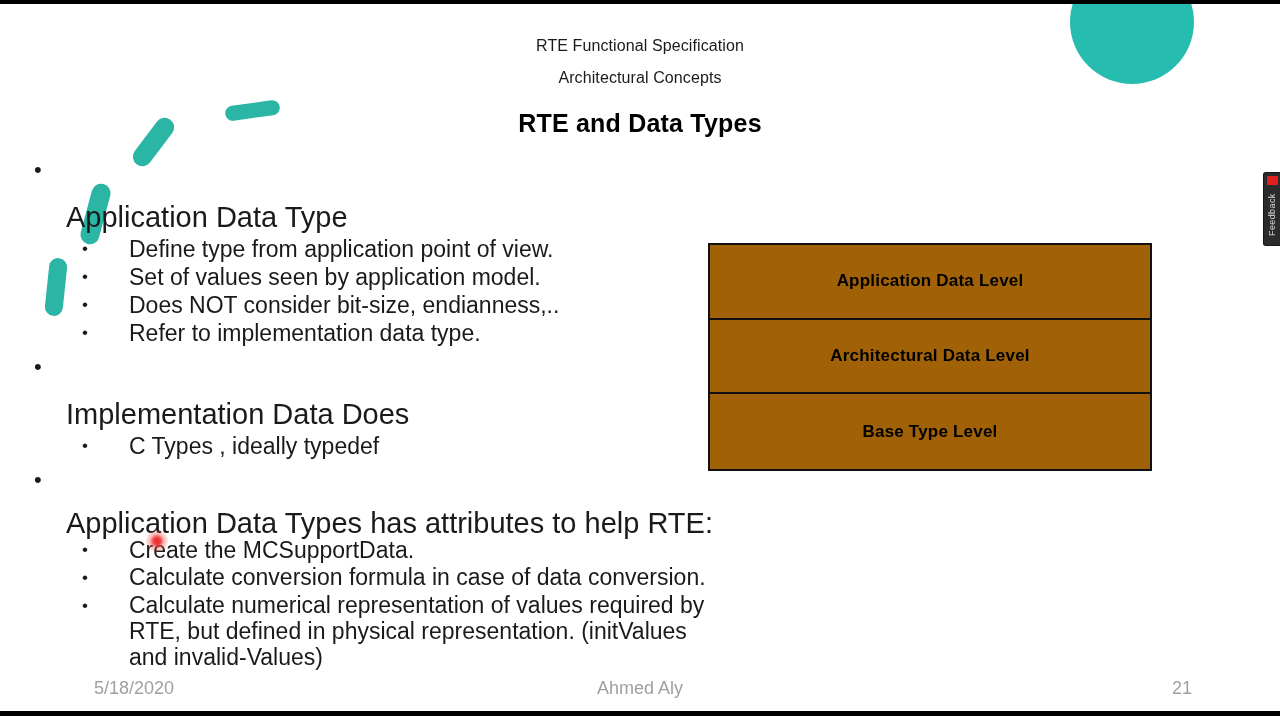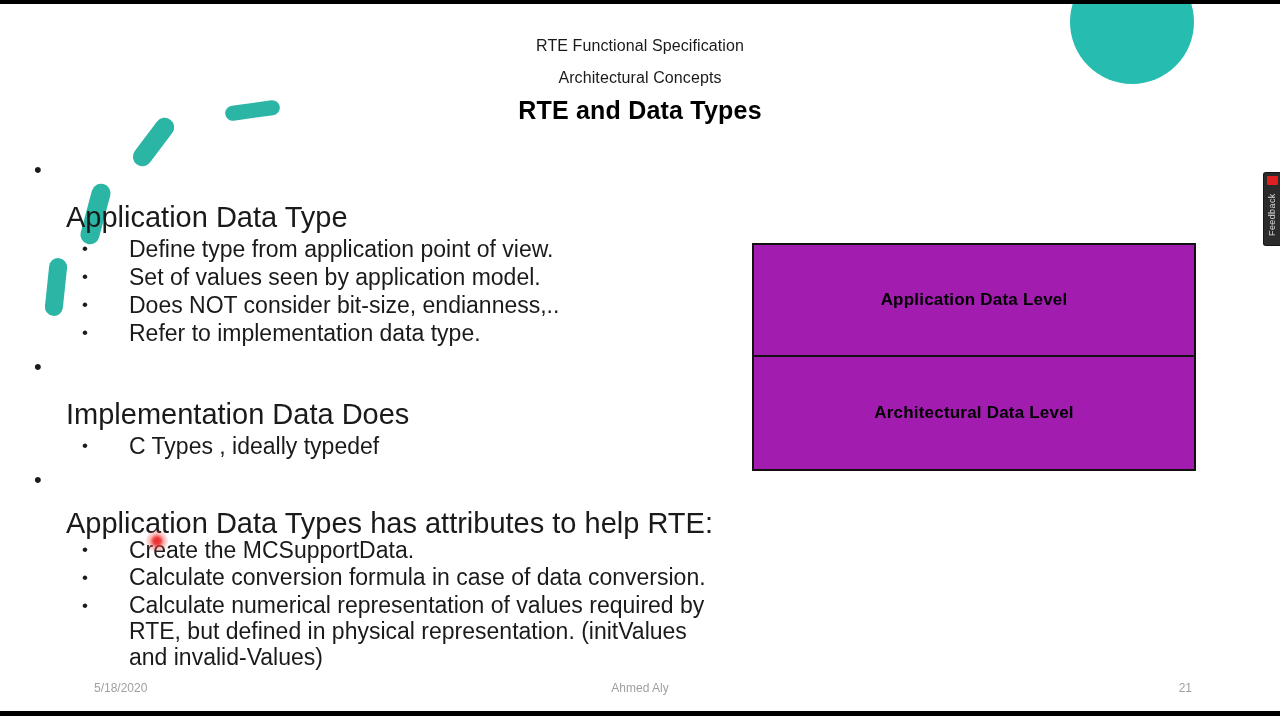--- a/index.html
+++ b/index.html
@@ -77,20 +77,21 @@
     color: #1a1a1a;
     font-weight: 400;
     letter-spacing: 0.1px;
   }
   .title-line3 {
     font-size: 25px;
     line-height: 33px;
     color: #000000;
     font-weight: 700;
     letter-spacing: 0.2px;
+    margin-top: 13px;
   }
 
   
   .body-list {
     position: absolute;
     left: 24px;
     top: 150px;
     width: 690px;
     z-index: 11;
   }
@@ -129,26 +130,26 @@
     font-size: 17px;
     line-height: 28px;
   }
   .lvl2 .txt { flex: 1 1 auto; margin-left: 28px; }
 
   .tight { line-height: 26px; }
 
   
   .diagram {
     position: absolute;
-    left: 752px;
+    left: 708px;
     top: 243px;
     width: 444px;
     height: 228px;
     border: 2px solid #111111;
-    background: #a21caf;
+    background: #a16207;
     z-index: 10;
     display: flex;
     flex-direction: column;
   }
   .diagram-row {
     flex: 1 1 33.33%;
     display: flex;
     align-items: center;
     justify-content: center;
     border-bottom: 2px solid #111111;
@@ -179,21 +180,21 @@
 
   
   .footer {
     position: absolute;
     left: 0;
     top: 676px;
     width: 1280px;
     height: 24px;
     z-index: 12;
     color: #a0a0a0;
-    font-size: 12px;
+    font-size: 18px;
     line-height: 24px;
     padding-left: 36px;
   }
   .footer .f-date  { position: absolute; left: 94px;  top: 0; }
   .footer .f-name  { position: absolute; left: 0; top: 0; width: 1280px; text-align: center; }
   .footer .f-page  { position: absolute; right: 88px; top: 0; }
 
   
   .edge-tab {
     position: absolute;
@@ -307,20 +308,21 @@
     <div class="lvl2">
       <span class="bullet">•</span>
       <span class="txt tight">Calculate numerical representation of values required by RTE, but defined in physical representation. (initValues and invalid-Values)</span>
     </div>
 
   </div>
 
   <div class="diagram">
     <div class="diagram-row">Application Data Level</div>
     <div class="diagram-row">Architectural Data Level</div>
+    <div class="diagram-row">Base Type Level</div>
   </div>
 
   <div class="laser"></div>
 
   <div class="footer">
     <span class="f-date">5/18/2020</span>
     <span class="f-name">Ahmed Aly</span>
     <span class="f-page">21</span>
   </div>
 

